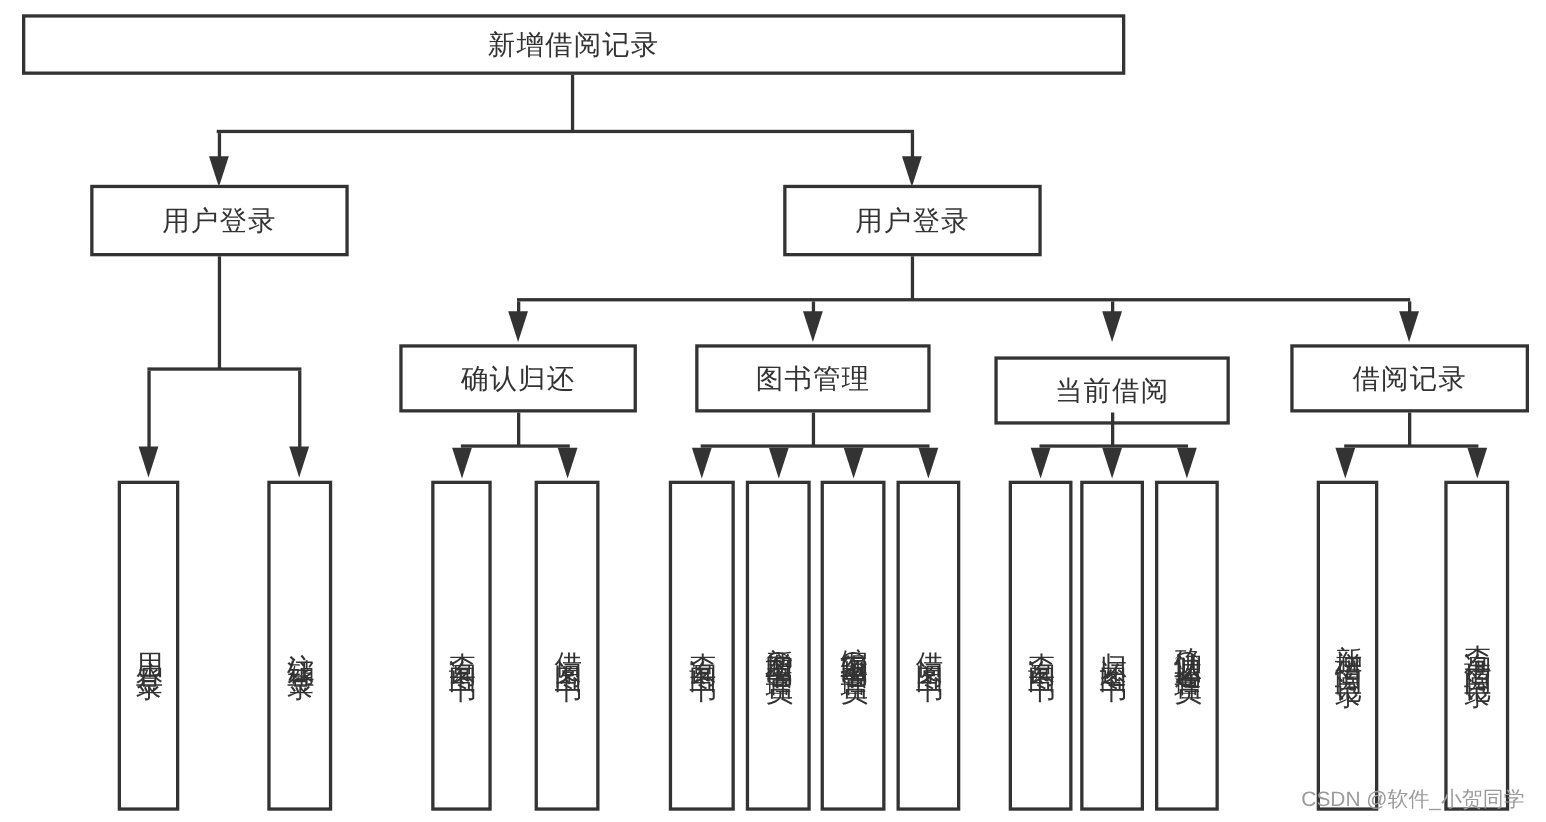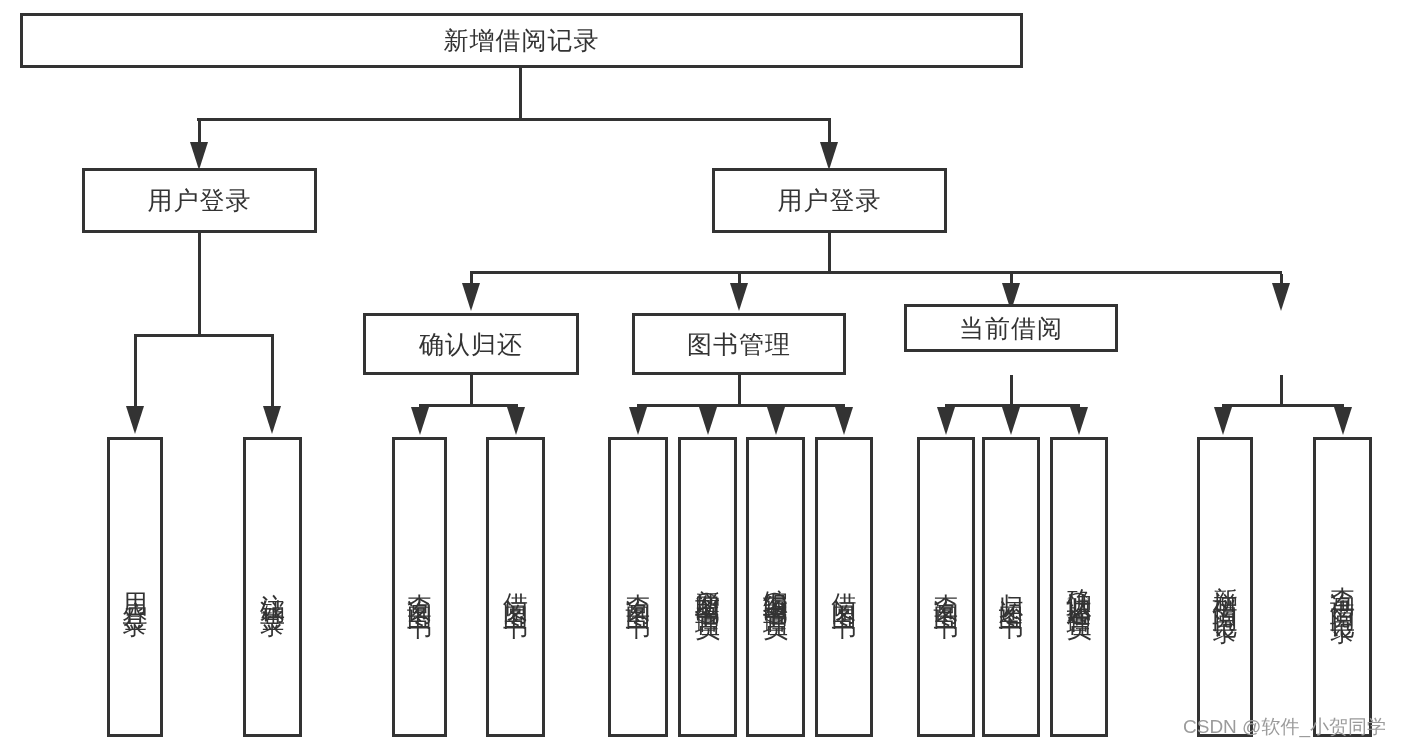--- a/index.html
+++ b/index.html
@@ -98,22 +98,25 @@
   <div class="arrow" style="left:1002px; top:283px;"></div>
   <div class="vline" style="left:1280px; top:274px; height:10px;"></div>
   <div class="arrow" style="left:1272px; top:283px;"></div>
 
   <div class="box hbox" style="left:363px; top:313px; width:216px; height:62px;">
     <span>确认归还</span>
   </div>
   <div class="box hbox" style="left:632px; top:313px; width:214px; height:62px;">
     <span>图书管理</span>
   </div>
-  <div class="box hbox" style="left:904px; top:304px; width:214px; height:48px;text-align:center;">
+  <div class="box hbox" style="left:904px; top:324px; width:214px; height:62px;text-align:center;">
     <span>当前借阅</span>
+  </div>
+  <div class="box hbox" style="left:1173px; top:313px; width:217px; height:62px;">
+    <span>借阅记录</span>
   </div>
 
   <div class="vline" style="left:470px; top:375px; height:31px;"></div>
   <div class="hline" style="left:419px; top:404px; width:99px;"></div>
   <div class="arrow" style="left:411px; top:407px;"></div>
   <div class="arrow" style="left:507px; top:407px;"></div>
 
   <div class="vline" style="left:738px; top:375px; height:31px;"></div>
   <div class="hline" style="left:637px; top:404px; width:208px;"></div>
   <div class="arrow" style="left:629px; top:407px;"></div>

